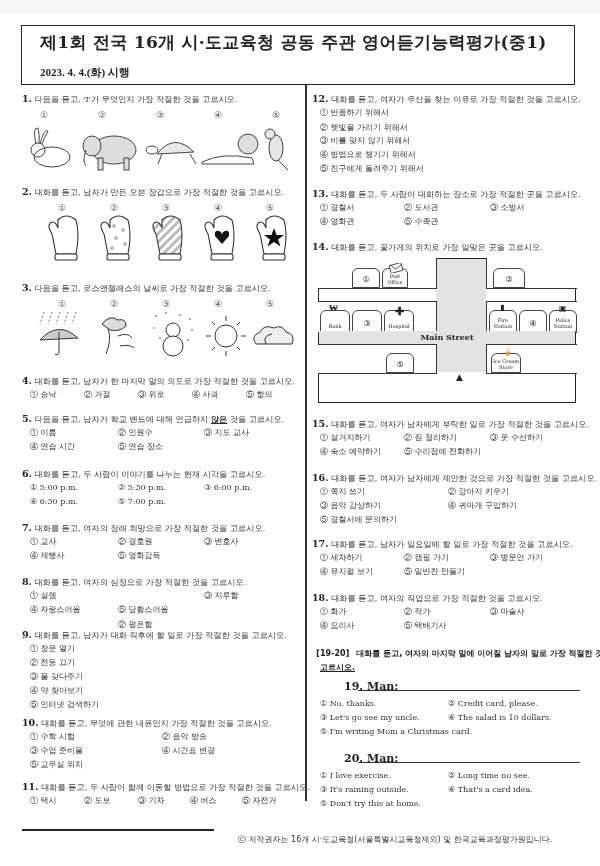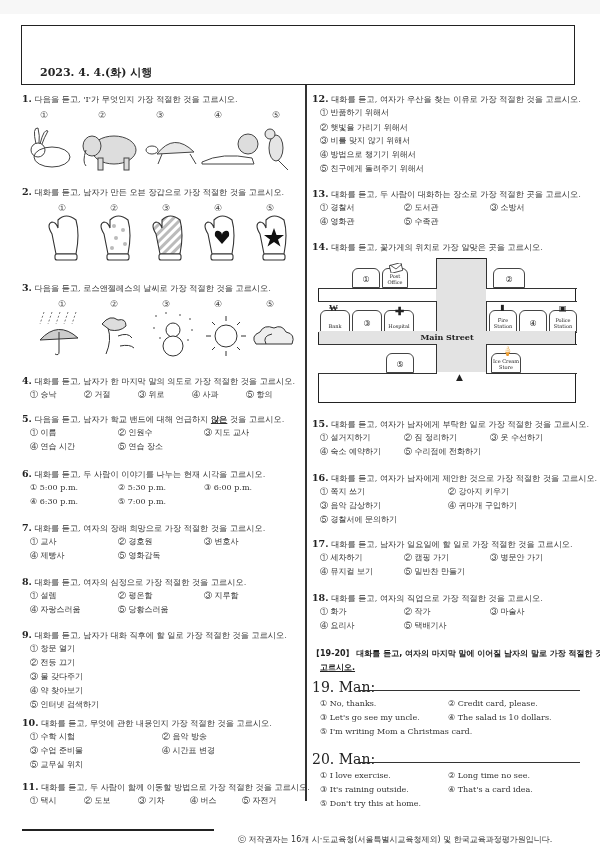--- a/index.html
+++ b/index.html
@@ -1,20 +1,20 @@
 <!DOCTYPE html>
 <html><head>
 <meta charset="utf-8">
 <style>
   html,body{margin:0;padding:0;background:#fff;}
   body{width:600px;height:866px;position:relative;overflow:hidden;font-family:"DejaVu Serif","Liberation Serif",serif;color:#222;}
   .page-top{position:absolute;left:0;top:0;width:600px;height:14px;background:#f7f7f7;}
   .header{position:absolute;left:21px;top:25px;width:554px;height:60px;border:1.5px solid #222;box-sizing:border-box;}
   .title{position:absolute;left:18px;top:5px;font-size:17px;font-weight:bold;letter-spacing:0.3px;white-space:nowrap;}
-  .subline{position:absolute;top:39px;font-size:11px;font-weight:bold;white-space:nowrap;}
+  .subline{position:absolute;top:39px;font-size:11px;font-weight:bold;white-space:nowrap;font-family:Liberation Serif, serif;}
   .date{left:18px;}
   .grade{left:210px;}
   .blank{display:inline-block;border-bottom:1px solid #222;height:10px;vertical-align:baseline;margin:0 2px;}
   .divider{position:absolute;left:305px;top:85px;width:1.5px;height:716px;background:#333;}
   .col{position:absolute;font-size:8.2px;line-height:14px;}
   .q{position:absolute;white-space:nowrap;}
   .qnum{font-weight:bold;font-size:9.5px;}
   .qtext{color:#333;}
   .opt{position:absolute;white-space:nowrap;color:#333;font-size:8px;}
   .ul{text-decoration:underline;font-weight:bold;}
@@ -22,31 +22,32 @@
   .pic{position:absolute;}
   .map{position:absolute;left:318px;top:258px;width:258px;height:145px;border:1.5px solid #222;box-sizing:border-box;background:#fff;}
   .street-h{position:absolute;background:#e3e3e3;font-size:8px;font-weight:bold;text-align:center;}
   .street-v{position:absolute;background:#e3e3e3;}
   .block{position:absolute;border:1px solid #333;background:#fff;}
   .bld{position:absolute;border:1px solid #444;border-top-left-radius:6px;border-top-right-radius:6px;background:#fff;font-size:6px;text-align:center;box-sizing:border-box;}
   .bldlab{position:absolute;left:0;right:0;bottom:2px;font-size:5px;line-height:6px;}
   .bldnum{position:absolute;left:0;right:0;bottom:3px;font-size:8px;}
   .here{position:absolute;left:0;right:0;bottom:3px;text-align:center;font-size:8px;font-weight:bold;}
   .sec-head{position:absolute;font-family:"DejaVu Sans","Liberation Sans",sans-serif;font-size:8px;font-weight:bold;white-space:nowrap;}
-  .man{position:absolute;font-size:14px;font-weight:normal;}
+  .man{position:absolute;font-size:11px;font-weight:bold;margin-left:32px;}
   .man-line{position:absolute;height:1px;background:#333;}
   .foot-line{position:absolute;left:22px;top:829px;width:192px;height:1.5px;background:#222;}
   .copyright{position:absolute;left:238px;top:834px;font-family:"DejaVu Sans","Liberation Sans",sans-serif;font-size:8px;color:#333;white-space:nowrap;}
 </style>
 </head>
 <body>
 
 <div class="page-top"></div>
 
 <div class="header">
+  <div class="title">제1회 전국 16개 시·도교육청 공동 주관 영어듣기능력평가(중1)</div>
   <div class="subline date">2023. 4. 4.(화) 시행</div>
 </div>
 
 <div class="divider"></div>
 
 <div class="col" style="left:22px;top:0;width:280px;">
 
   <div class="q" style="top:92px">
     <span class="qnum">1.</span>
     <span class="qtext">다음을 듣고, 'I'가 무엇인지 가장 적절한 것을 고르시오.</span>
@@ -232,21 +233,21 @@
   <div class="opt" style="top:535px;left:96px">② 경호원</div>
   <div class="opt" style="top:535px;left:182px">③ 변호사</div>
   <div class="opt" style="top:549px;left:8px">④ 제빵사</div>
   <div class="opt" style="top:549px;left:96px">⑤ 영화감독</div>
 
   <div class="q" style="top:575px">
     <span class="qnum">8.</span>
     <span class="qtext">대화를 듣고, 여자의 심정으로 가장 적절한 것을 고르시오.</span>
   </div>
   <div class="opt" style="top:589px;left:8px">① 설렘</div>
-  <div class="opt" style="top:589px;left:96px">② 평온함</div>
+  <div class="opt" style="top:618px;left:96px">② 평온함</div>
   <div class="opt" style="top:589px;left:182px">③ 지루함</div>
   <div class="opt" style="top:603px;left:8px">④ 자랑스러움</div>
   <div class="opt" style="top:603px;left:96px">⑤ 당황스러움</div>
 
   <div class="q" style="top:628px">
     <span class="qnum">9.</span>
     <span class="qtext">대화를 듣고, 남자가 대화 직후에 할 일로 가장 적절한 것을 고르시오.</span>
   </div>
   <div class="opt" style="top:642px;left:8px">① 창문 열기</div>
   <div class="opt" style="top:656px;left:8px">② 전등 끄기</div>

